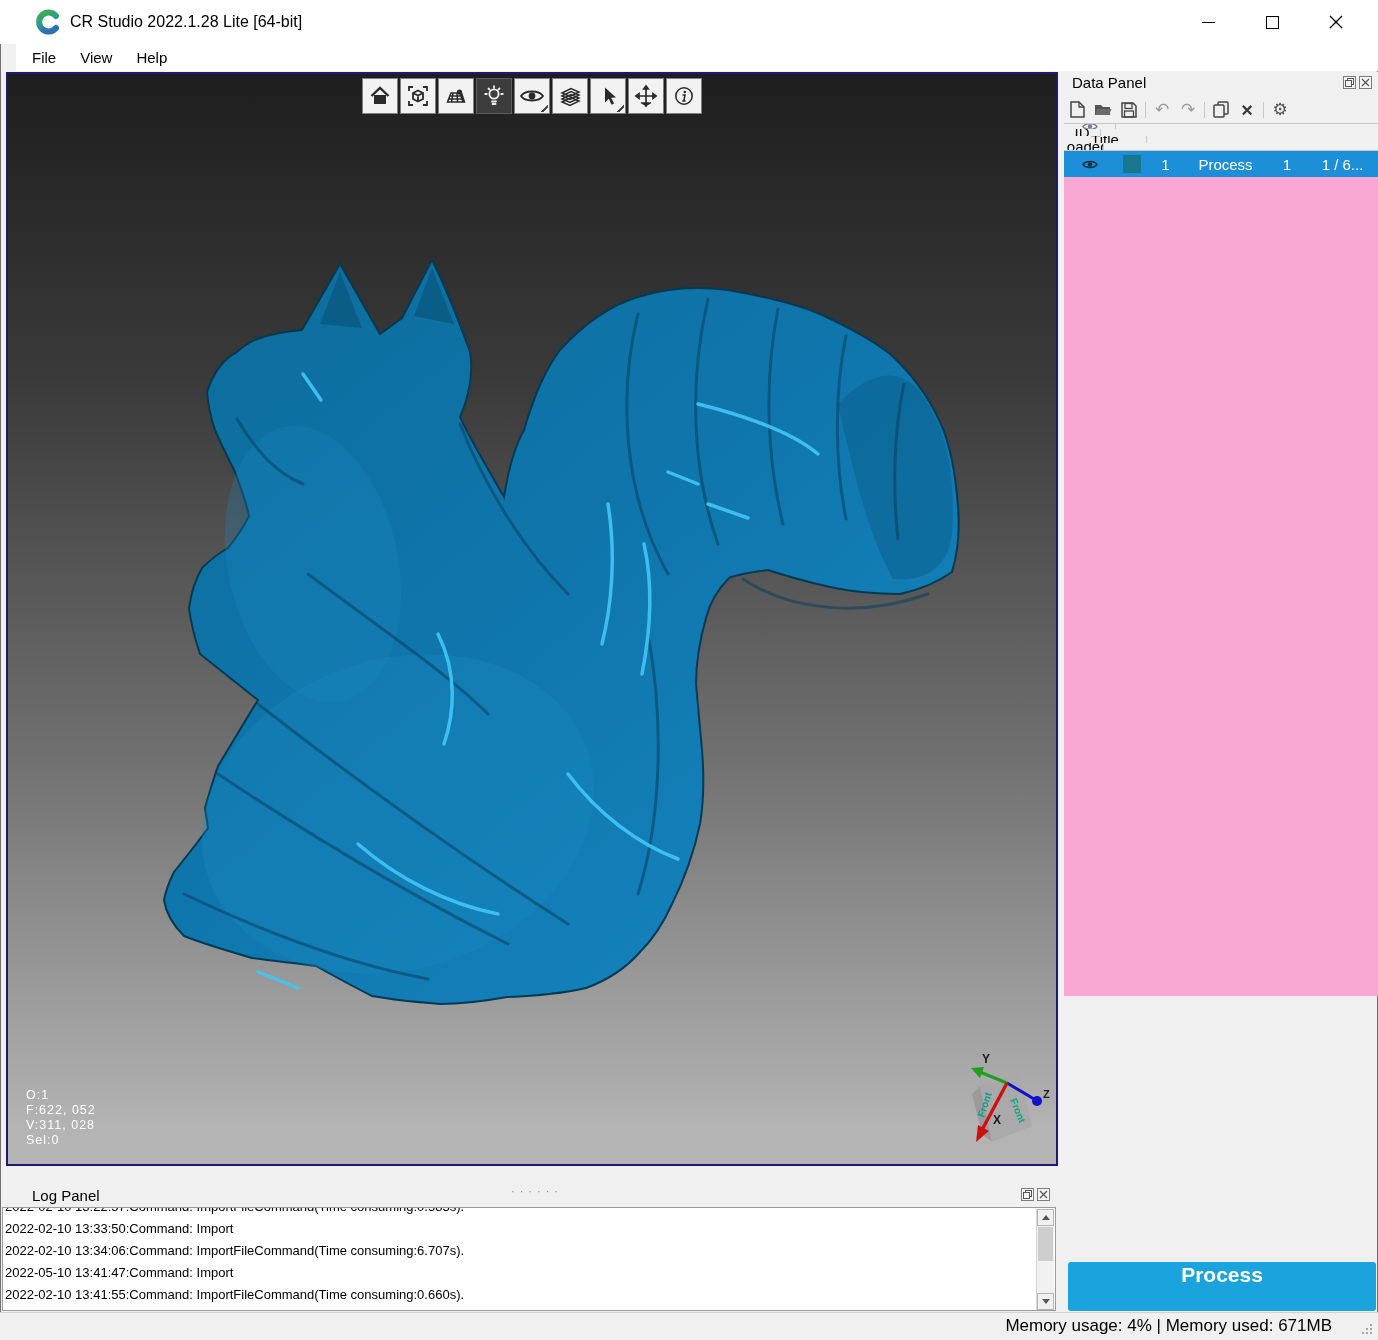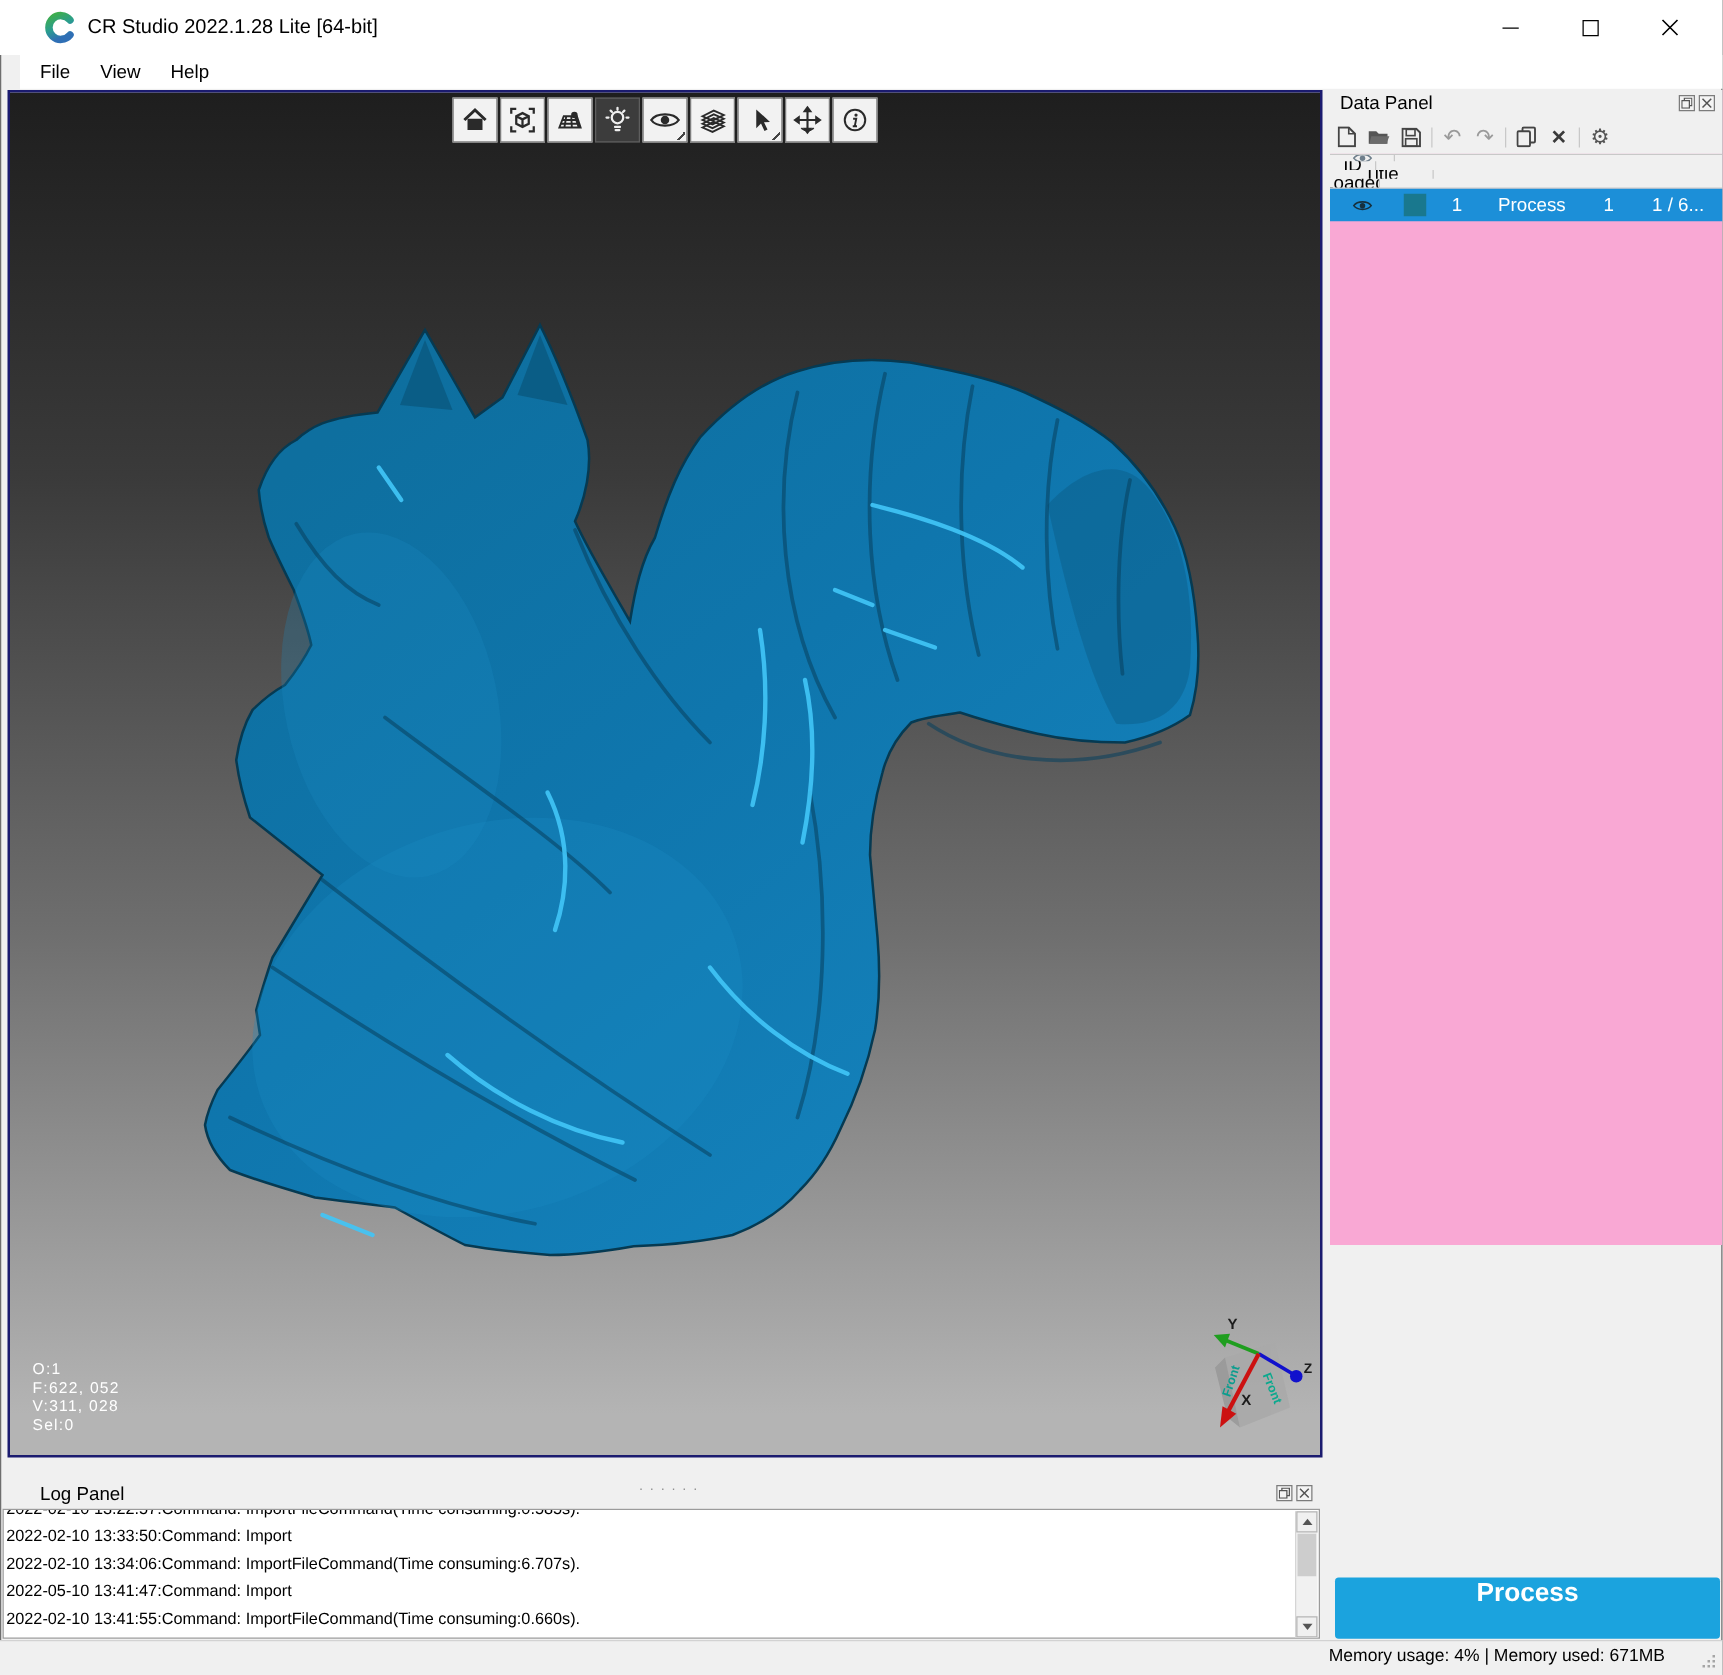--- a/index.html
+++ b/index.html
@@ -43,21 +43,21 @@
   .log-line{white-space:nowrap;}
   .log-scroll{position:absolute;right:1px;top:1px;width:17px;height:101px;background:#f1f1f1;border-left:1px solid #d5d5d5;}
   .scroll-btn{position:absolute;left:0;width:17px;height:17px;background:#f0f0f0;border:1px solid #b5b5b5;box-sizing:border-box;display:flex;align-items:center;justify-content:center;}
   .scroll-btn.up{top:0;}
   .scroll-btn.down{bottom:0;}
   .tri-up{width:0;height:0;border-left:4px solid transparent;border-right:4px solid transparent;border-bottom:5px solid #555;}
   .tri-down{width:0;height:0;border-left:4px solid transparent;border-right:4px solid transparent;border-top:5px solid #555;}
   .scroll-thumb{position:absolute;left:1px;top:18px;width:15px;height:34px;background:#cdcdcd;}
   
   .statusbar{position:absolute;left:0;top:1312px;width:100%;height:28px;background:#f0f0f0;border-top:1px solid #d2d2d2;box-sizing:border-box;}
-  .status-text{position:absolute;right:46px;top:3px;font-size:14px;}
+  .status-text{position:absolute;right:46px;top:3px;font-size:17px;}
   .resize-grip{position:absolute;right:4px;bottom:4px;}
   
   .datapanel{position:absolute;left:1064px;top:72px;width:314px;height:924px;background:#f9a8d4;}
   .dp-title{position:relative;height:24px;background:#f0f0f0;font-size:15px;}
   .dp-title .dp-text{position:absolute;left:8px;top:2px;}
   .dp-title .panel-icons{right:6px;top:4px;}
   .mini-iconbtn{width:13px;height:13px;border:1px solid #7c7c7c;box-sizing:border-box;background:#f4f4f4;display:flex;align-items:center;justify-content:center;font-size:9px;color:#555;line-height:1;}
   .dp-toolbar{position:relative;height:27px;background:#f0f0f0;display:flex;align-items:center;}
   .dp-tool{width:26px;height:22px;display:flex;align-items:center;justify-content:center;}
   .dp-sep{width:1px;height:16px;background:#c8c8c8;margin:0 3px;}

